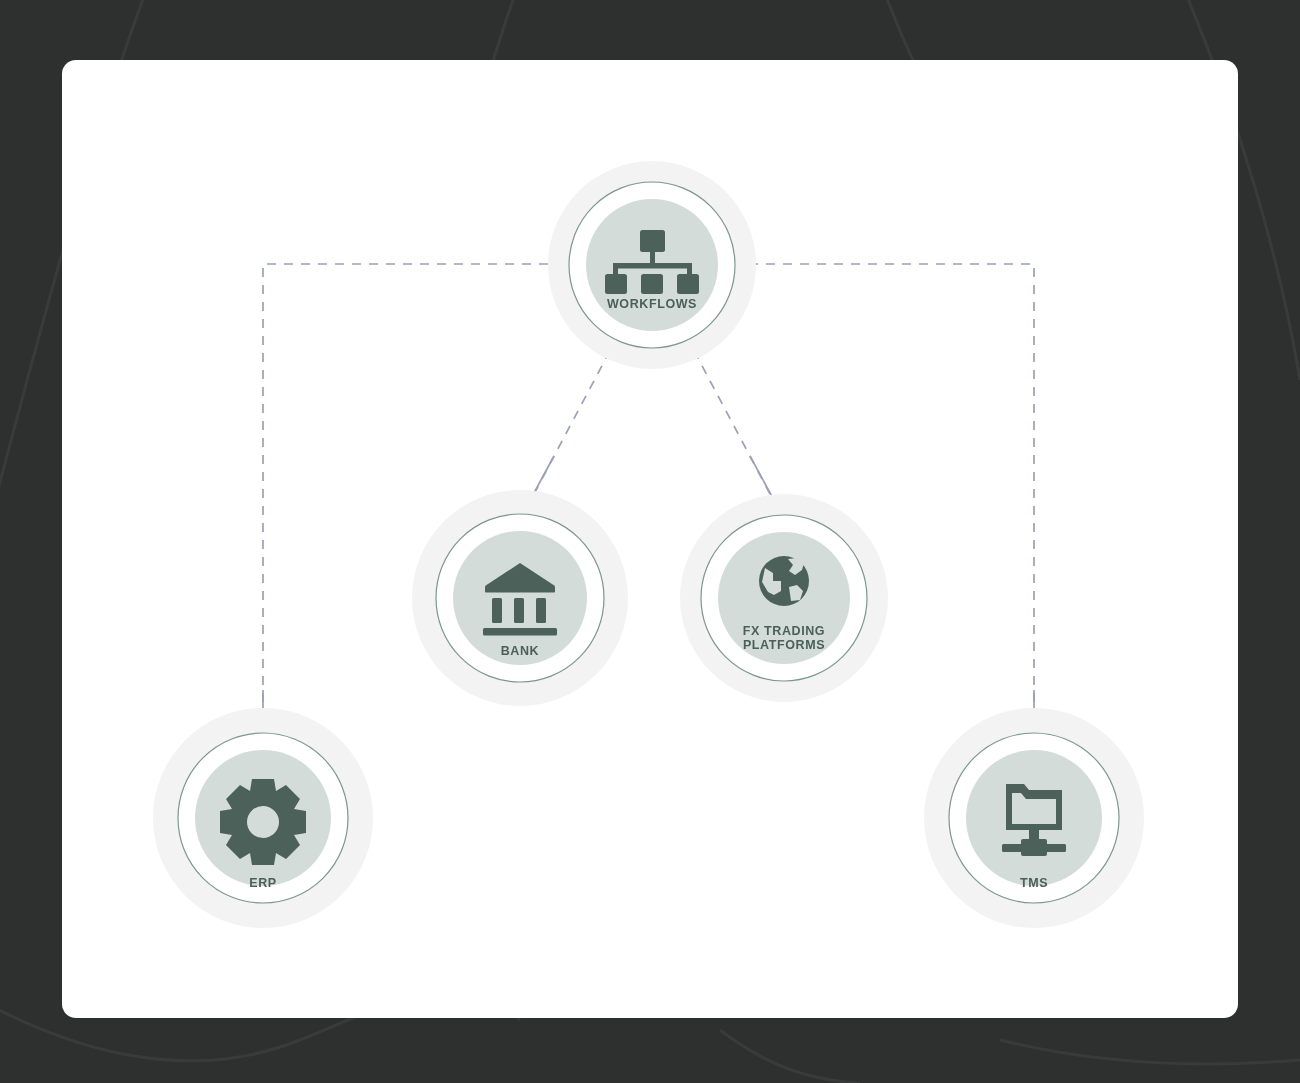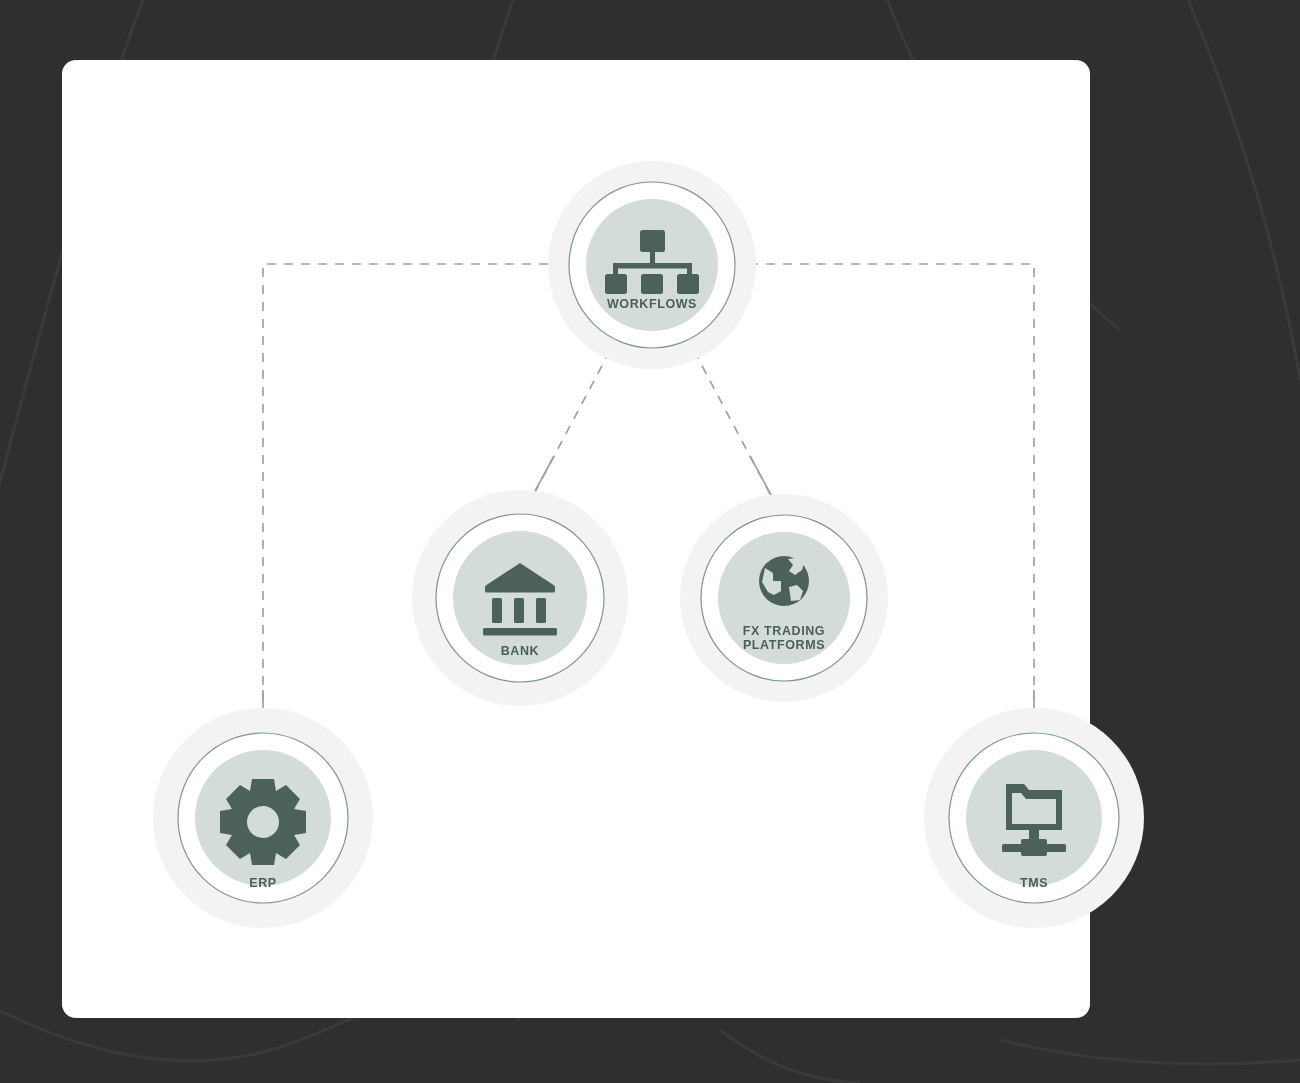--- a/index.html
+++ b/index.html
@@ -9,21 +9,21 @@
     background:#2e302f;
     font-family:"Liberation Sans", sans-serif;
   }
   #bg-canvas {
     position:absolute; inset:0;
     width:1300px; height:1083px;
   }
   #card {
     position:absolute;
     left:62px; top:60px;
-    width:1028px; height:958px;
+    width:1176px; height:958px;
     background:#ffffff;
     border-radius:14px;
   }
   #diagram {
     position:absolute;
     left:0; top:0;
     width:1176px; height:958px;
   }
   .node-label {
     fill:#4b5f58;

